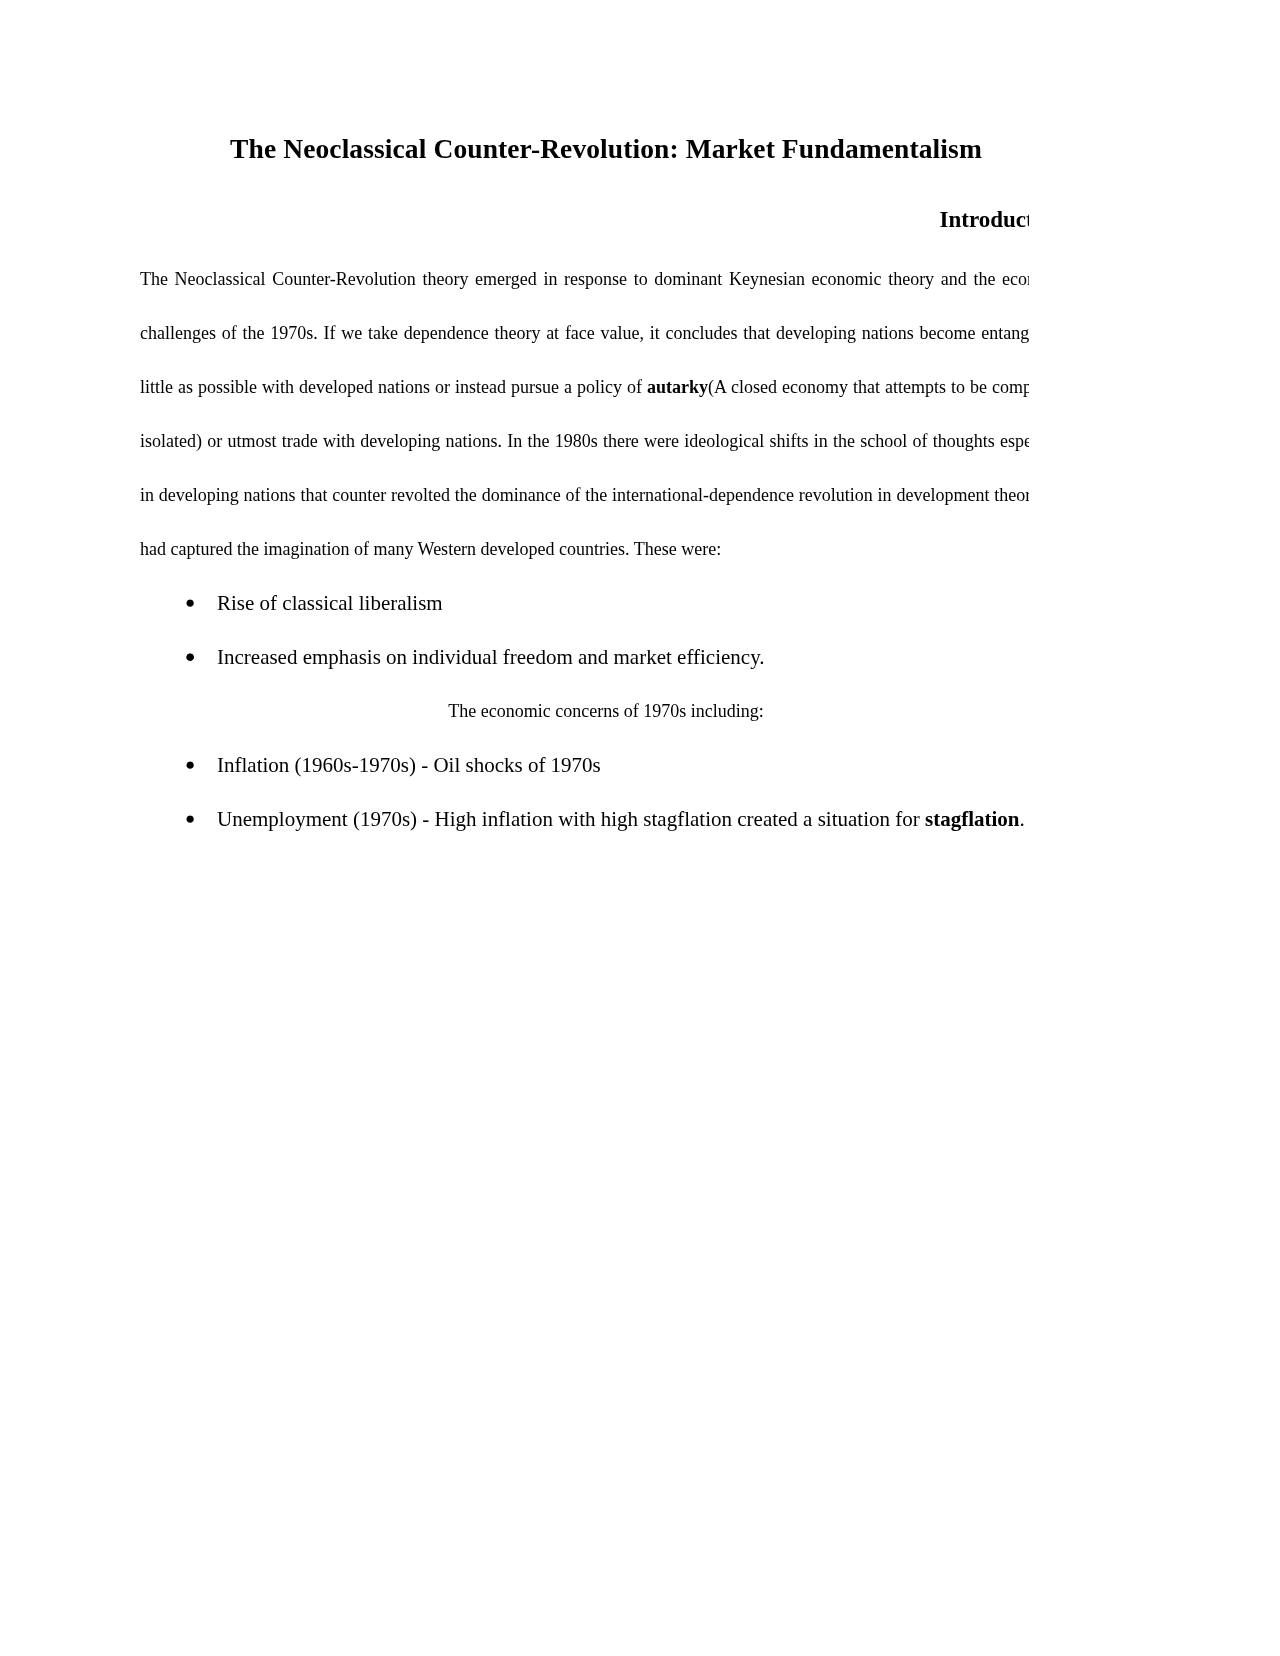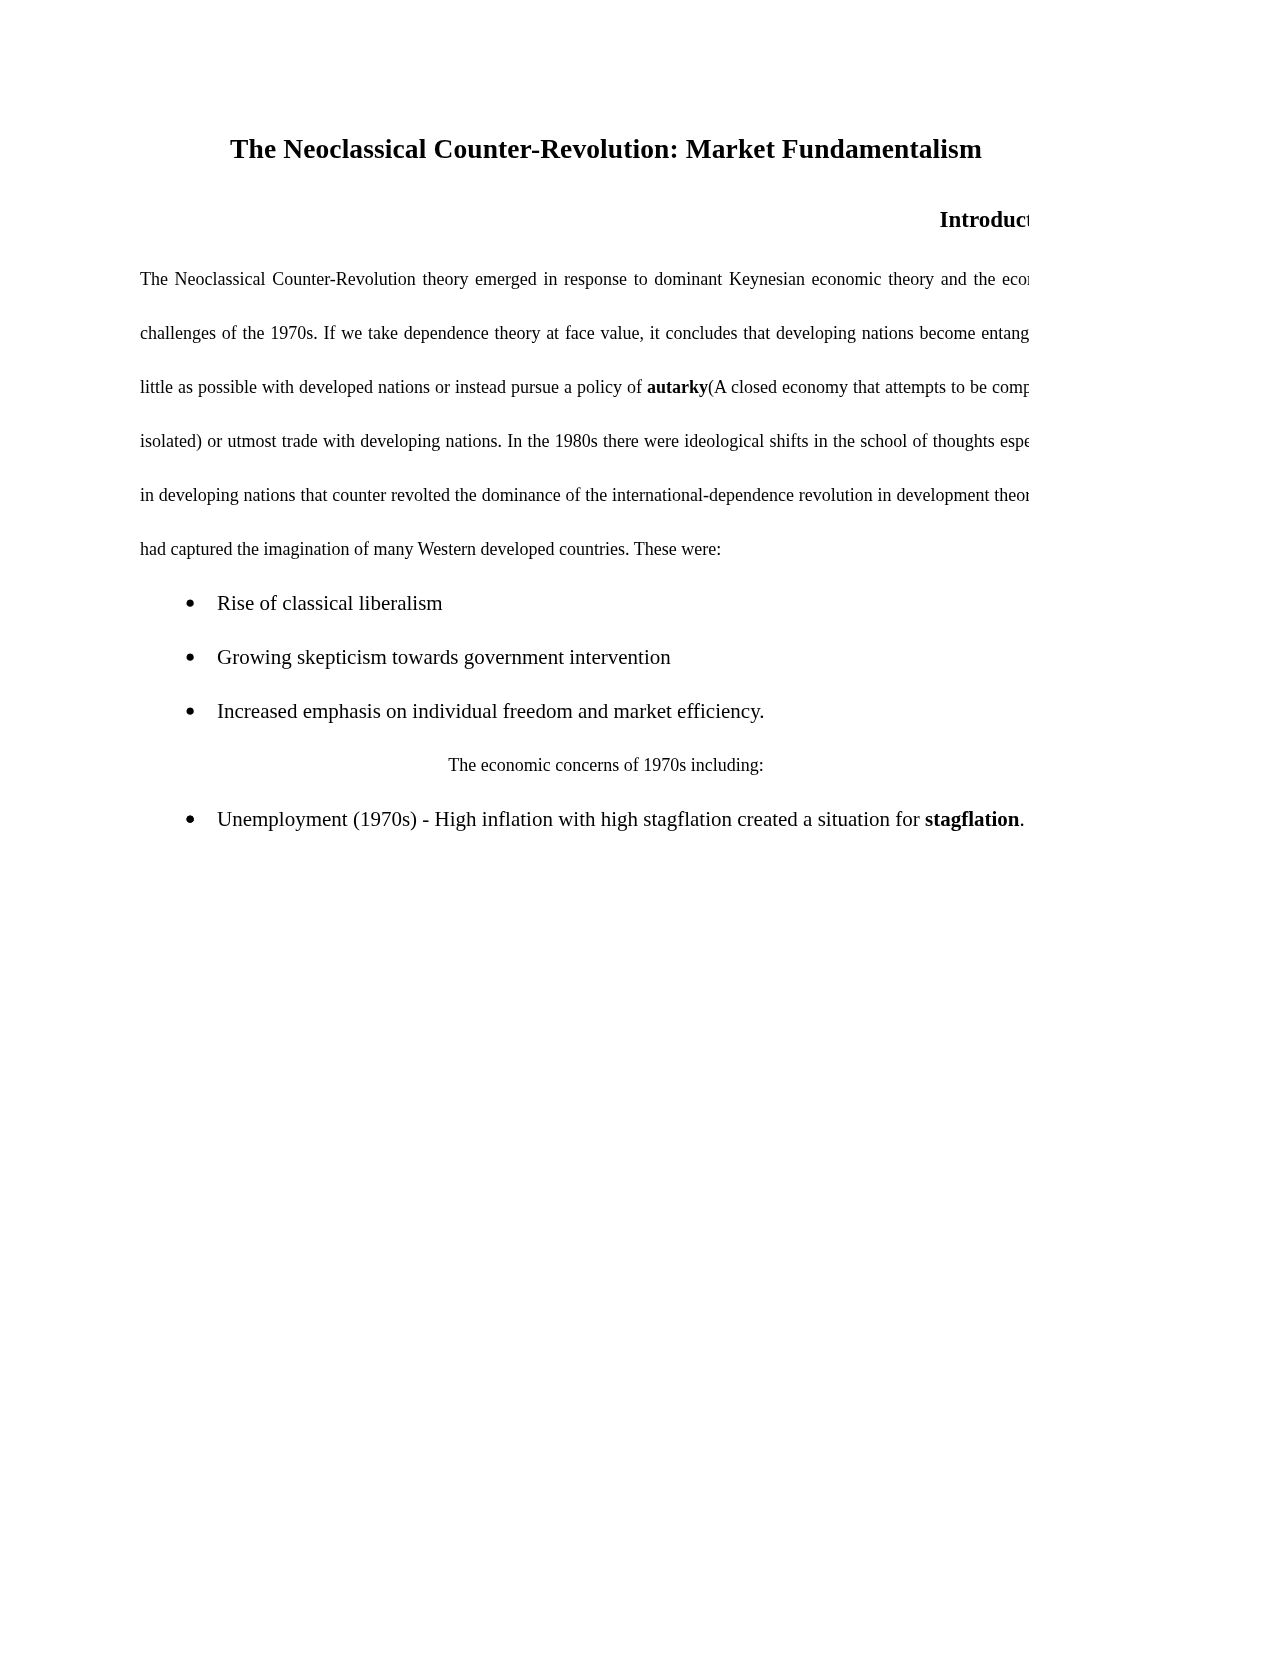--- a/index.html
+++ b/index.html
@@ -92,34 +92,34 @@
 
     <p class="body-par"><span>The Neoclassical Counter-Revolution theory emerged in response to dominant Keynesian economic theory and the economic challenges of the 1970s. If we take dependence theory at face value, it concludes that developing nations become entangled as little as possible with developed nations or instead pursue a policy of </span><b>autarky</b><span>(A closed economy that attempts to be completely isolated) or utmost trade with developing nations. In the 1980s  there were ideological shifts in the school of thoughts especially in developing nations that counter revolted the dominance of the international-dependence revolution in development theory that had captured the imagination of many Western developed countries. These were:</span></p>
 
     <ul class="bullets">
       <li>
         <span class="bullet-dot">●</span>
         <span>Rise of classical liberalism</span>
       </li>
       <li>
         <span class="bullet-dot">●</span>
-        <span>Growing skepticism towards government intervention</span>
       </li>
       <li>
         <span class="bullet-dot">●</span>
         <span>Increased emphasis on individual freedom and market efficiency.</span>
       </li>
     </ul>
 
 
     <p class="body-par tight">The economic concerns of 1970s including:</p>
 
     <ul class="bullets">
       <li>
         <span class="bullet-dot">●</span>
+        <span>Inflation (1960s-1970s) - Oil shocks of 1970s</span>
       </li>
       <li>
         <span class="bullet-dot">●</span>
         <span>Unemployment (1970s) - High inflation with high stagflation created a situation for </span><b>stagflation</b><span>.</span>
       </li>
     </ul>
 
 
   </div>
 </div>

